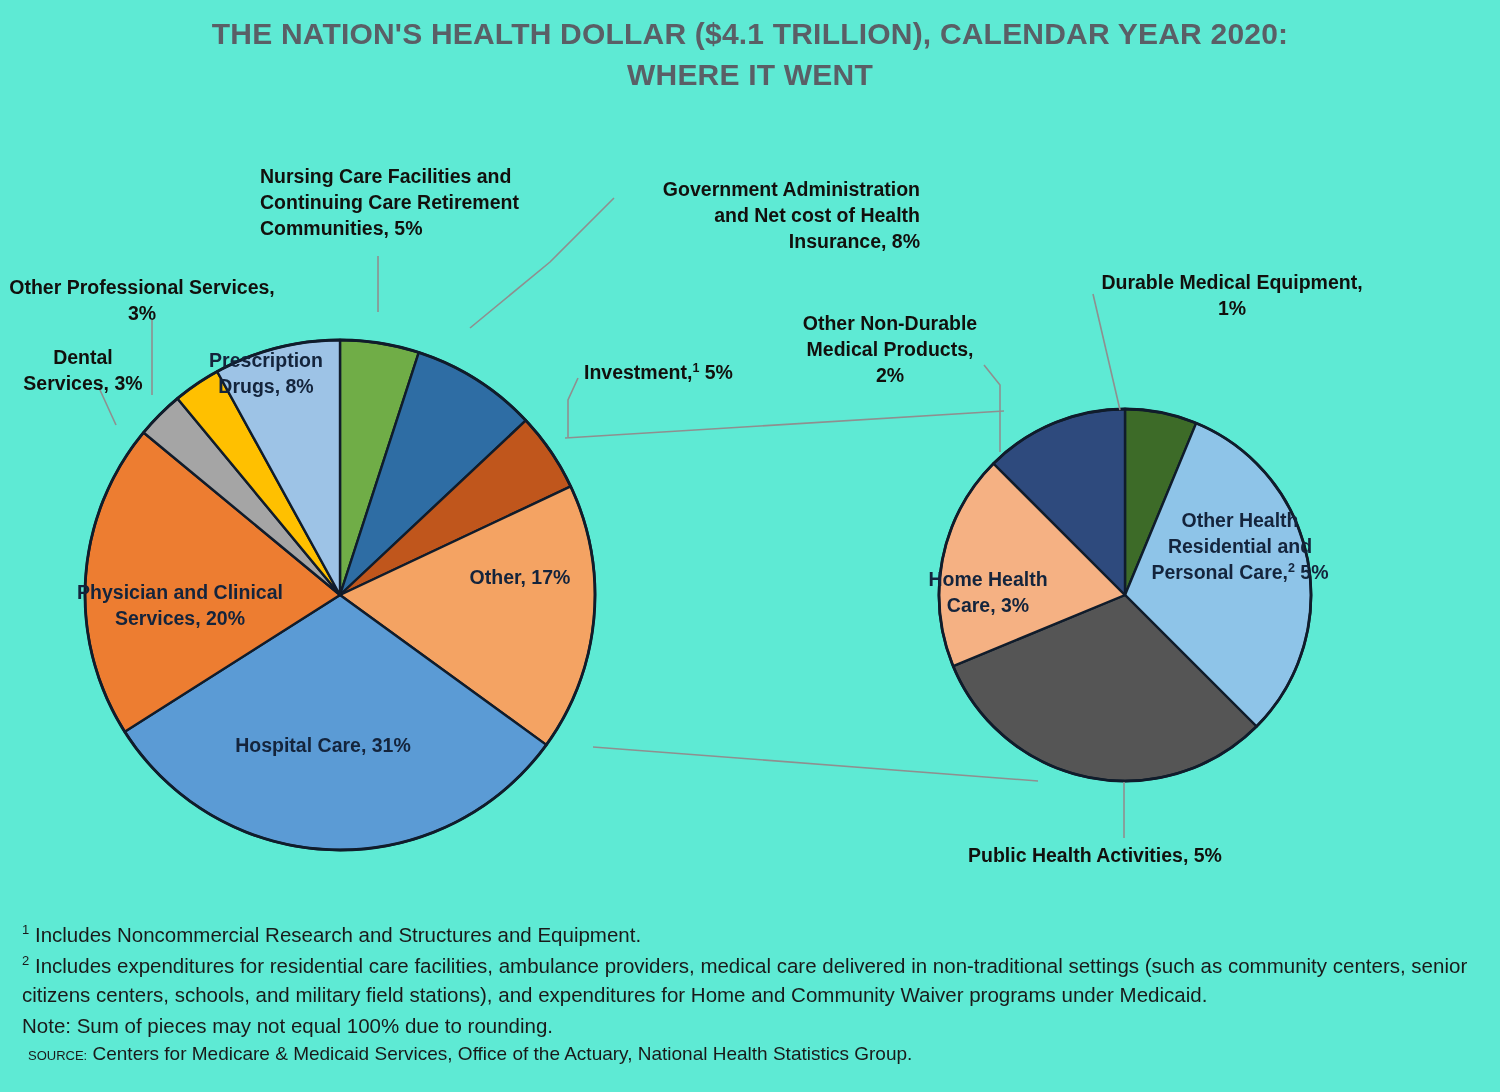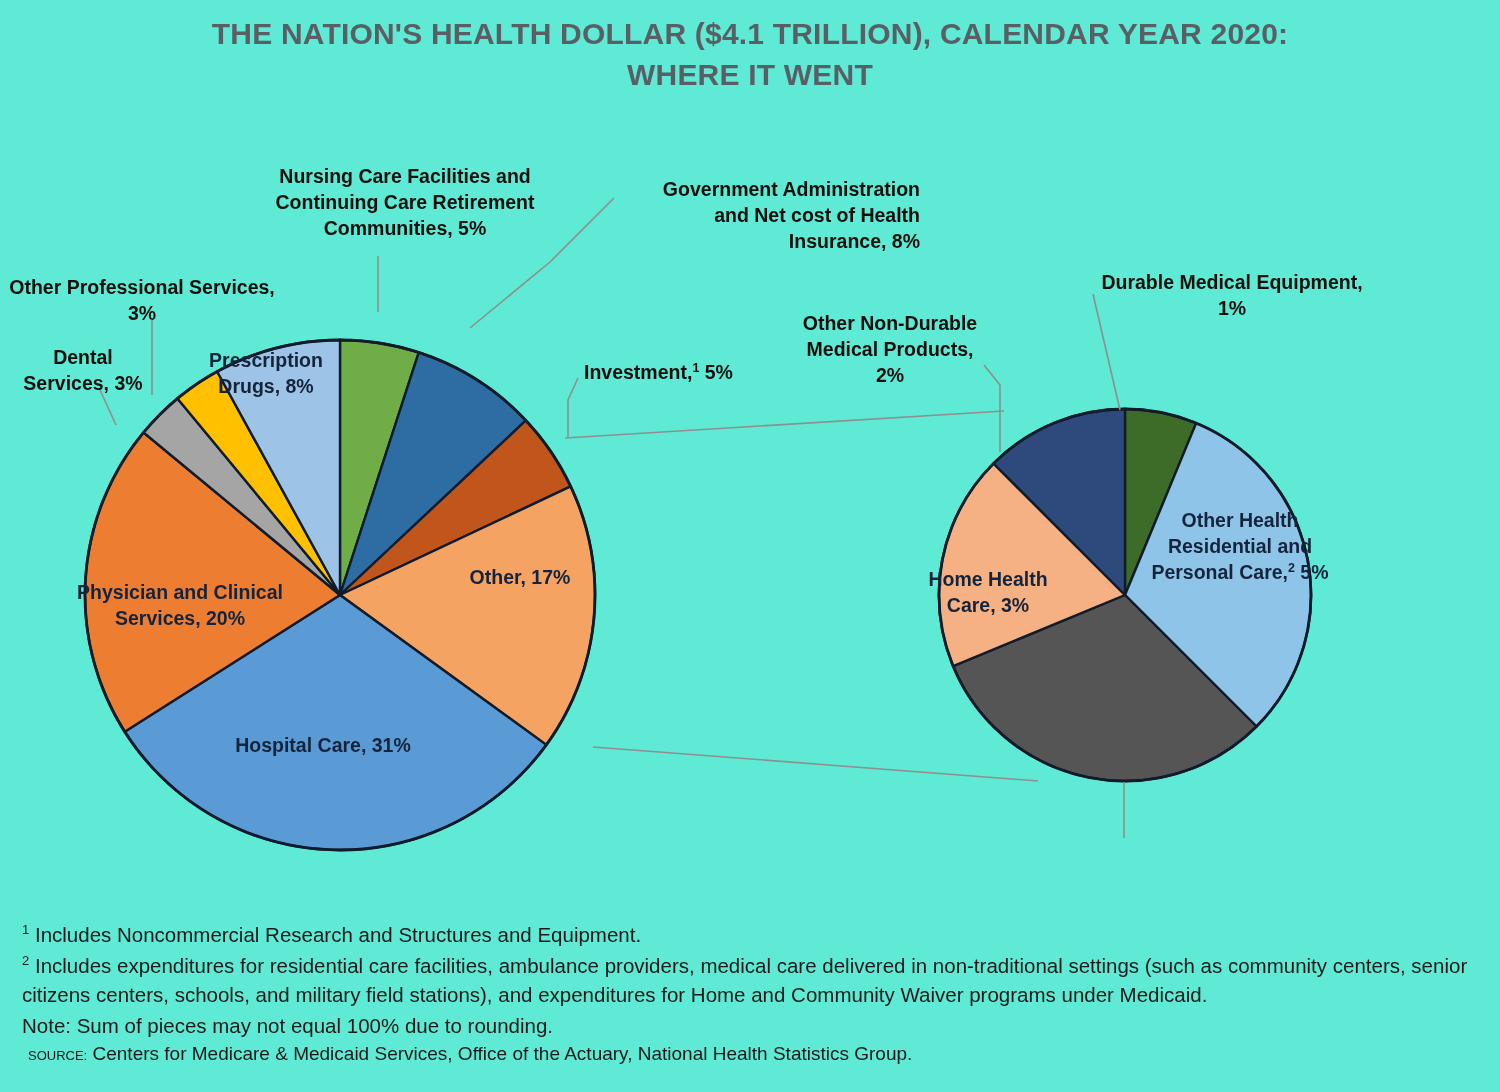--- a/index.html
+++ b/index.html
@@ -49,21 +49,21 @@
   }
   .lbl.outside { color: #12100d; }
   .lbl.ctr { text-align: center; }
   .lbl sup {
     font-size: 12.5px;
     vertical-align: super;
     line-height: 0;
   }
 
   
-  #lbl-nursing      { left: 260px;  top: 164px; width: 290px; text-align: center; }
+  #lbl-nursing      { left: 260px;  top: 164px; width: 290px; text-align: left; }
   #lbl-govadmin     { left: 600px;  top: 177px; width: 320px; text-align: right; }
   #lbl-otherprof    { left: 2px;    top: 275px; width: 280px; text-align: center; }
   #lbl-dental       { left: 8px;    top: 345px; width: 150px; text-align: center; }
   #lbl-investment   { left: 584px;  top: 360px; width: 230px; text-align: left; }
   #lbl-rx           { left: 196px;  top: 348px; width: 140px; text-align: center; }
   #lbl-physician    { left: 60px;   top: 580px; width: 240px; text-align: center; }
   #lbl-hospital     { left: 228px;  top: 733px; width: 190px; text-align: center; }
   #lbl-other17      { left: 455px;  top: 565px; width: 130px; text-align: center; }
 
   
@@ -208,20 +208,21 @@
     <div>Other Health</div>
     <div>Residential and</div>
     <div><span>Personal Care,</span><sup>2</sup><span> 5%</span></div>
   </div>
 
   <div class="lbl ctr" id="lbl-homehealth">
     <div>Home Health</div>
     <div>Care, 3%</div>
   </div>
 
+  <div class="lbl outside ctr" id="lbl-publichealth">Public Health Activities, 5%</div>
 
   <div id="footnotes">
     <p class="fn"><sup>1</sup><span> Includes Noncommercial Research and Structures and Equipment.</span></p>
     <p class="fn"><sup>2</sup><span> Includes expenditures for residential care facilities, ambulance providers, medical care delivered in non-traditional settings (such as community centers, senior citizens centers, schools, and military field stations), and expenditures for Home and Community Waiver programs under Medicaid.</span></p>
     <p class="fn">Note: Sum of pieces may not equal 100% due to rounding.</p>
   </div>
 
   <div id="source">
     <span class="src-word">SOURCE:</span><span> Centers for Medicare &amp; Medicaid Services, Office of the Actuary, National Health Statistics Group.</span>
   </div>

